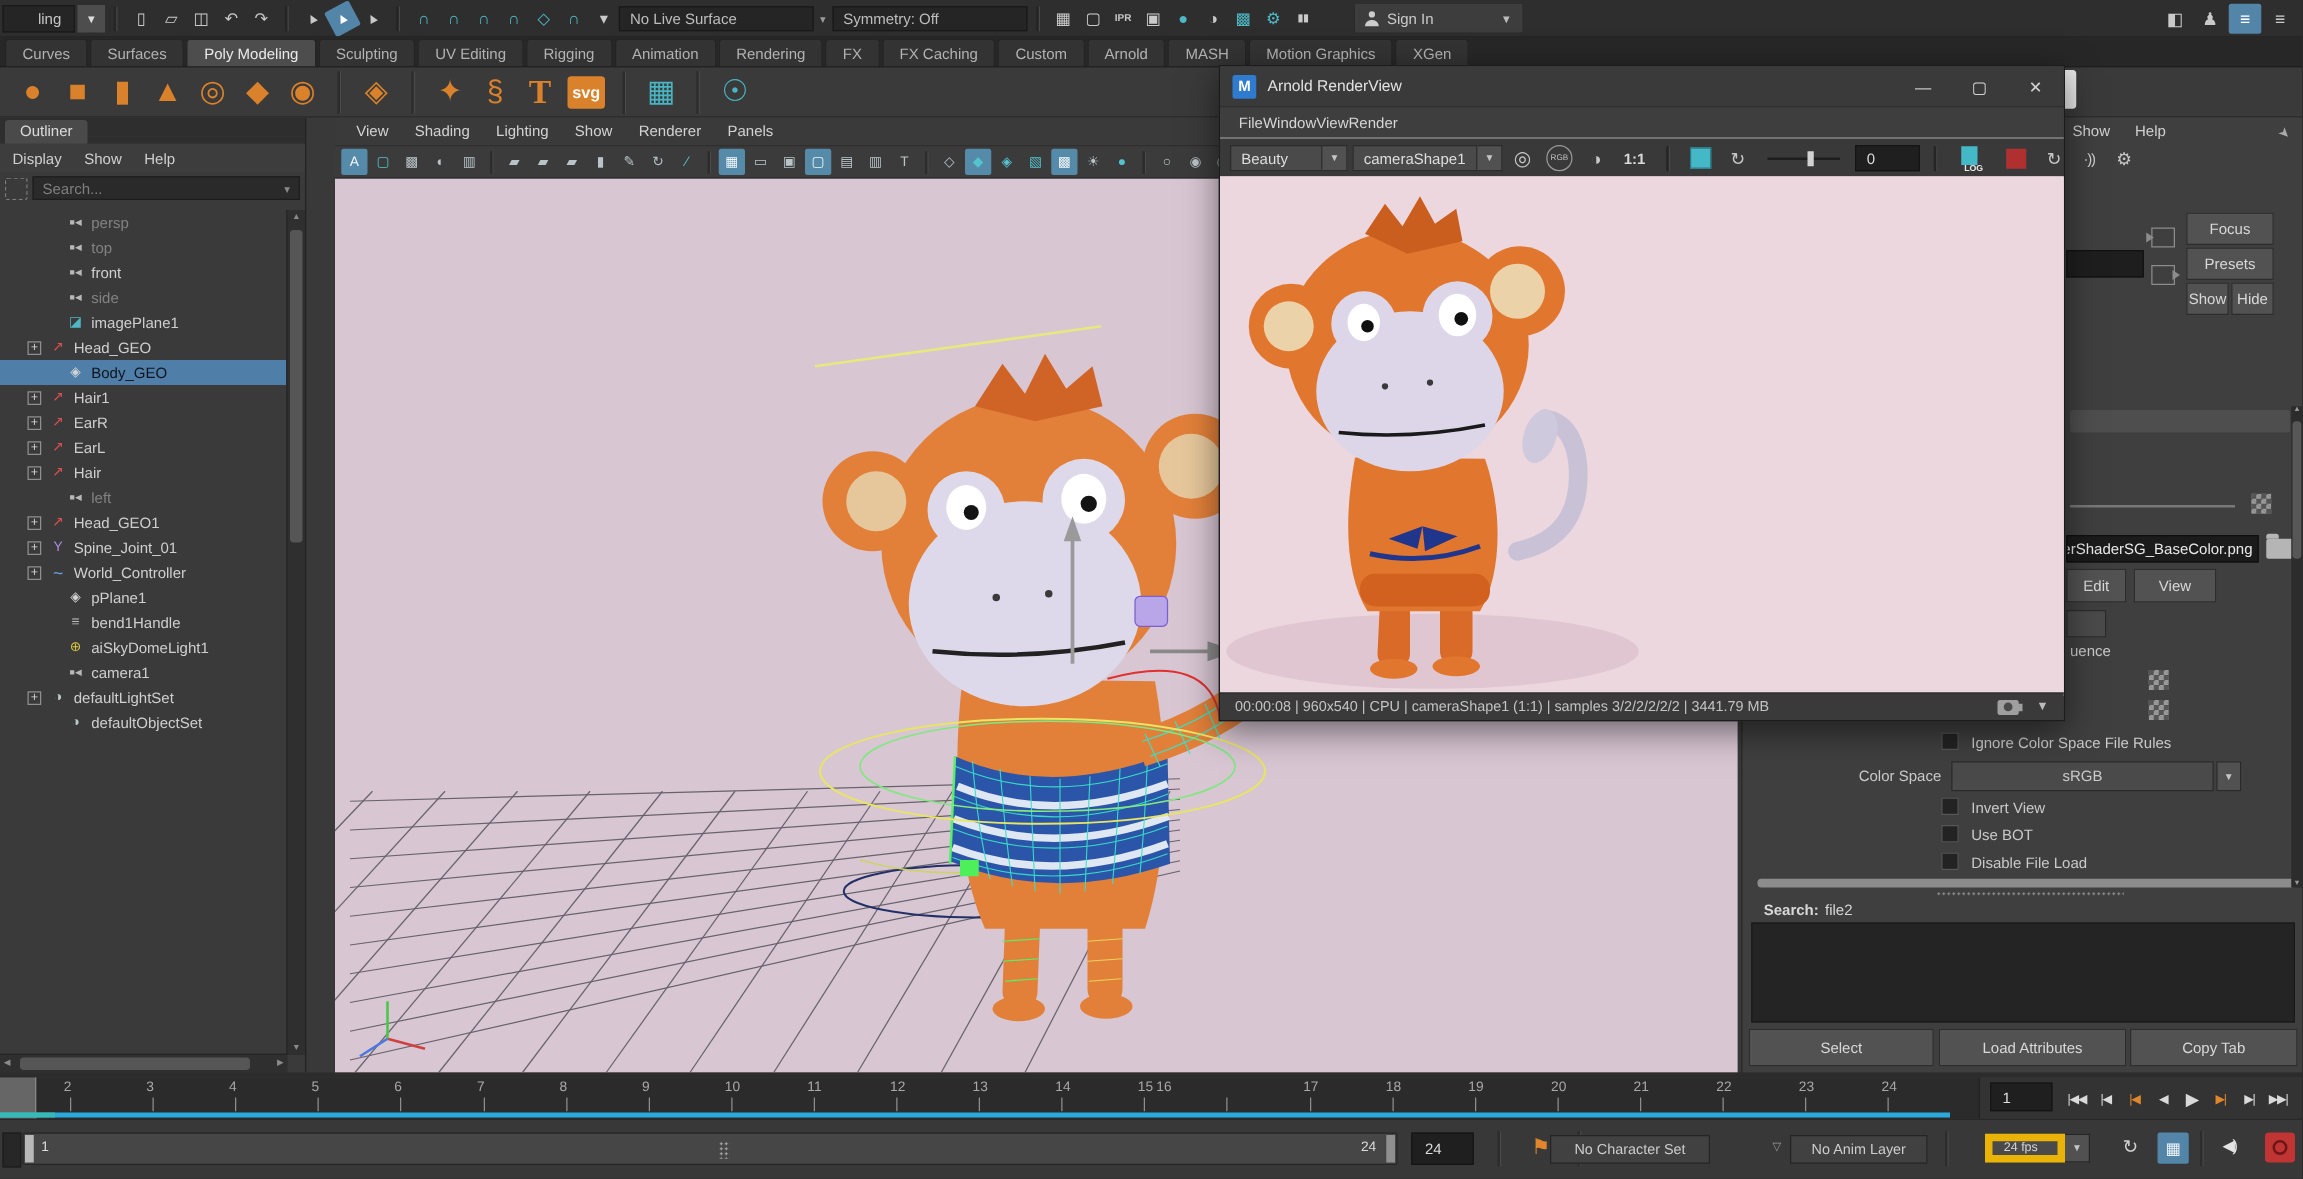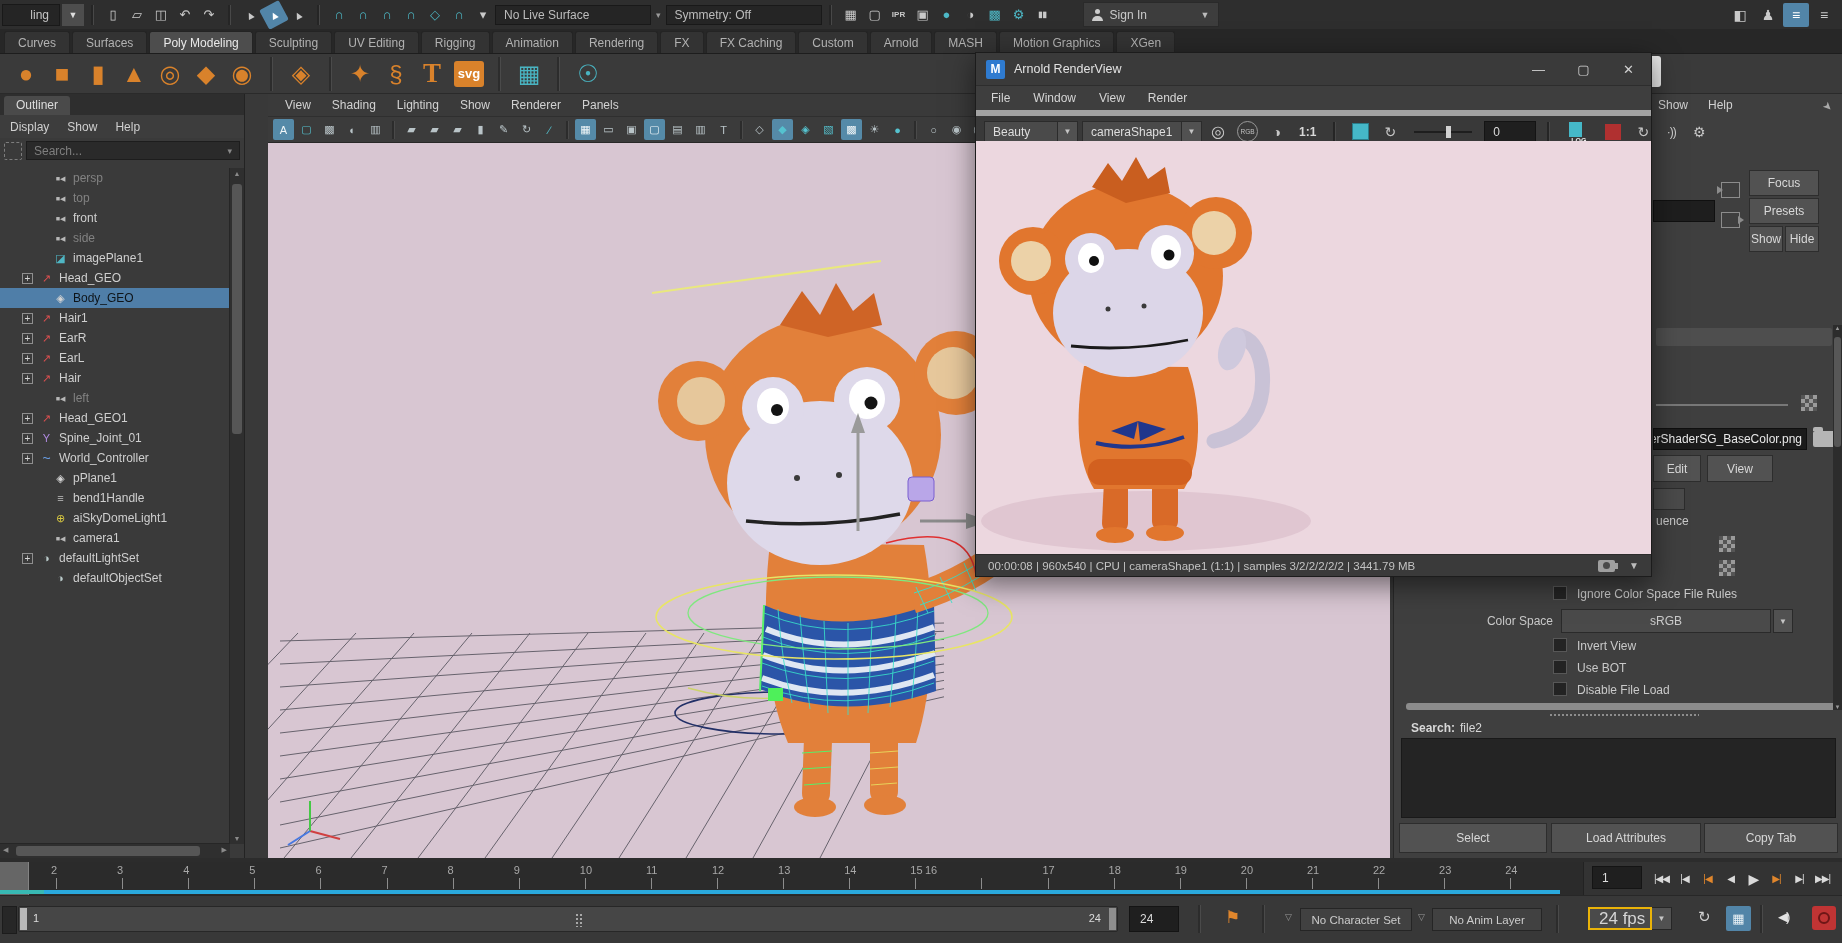--- a/index.html
+++ b/index.html
@@ -121,22 +121,22 @@
   
   #rv{position:absolute;left:975px;top:52px;width:677px;height:525px;background:#3e3e3e;
       border:1px solid #1c1c1c;box-shadow:0 8px 26px rgba(0,0,0,.5);z-index:50;box-sizing:border-box;}
   .rvtitle{height:32px;background:#3a3a3a;display:flex;align-items:center;padding-left:10px;gap:9px;
            border-bottom:1px solid #2d2d2d;}
   .rvmicon{width:19px;height:19px;background:#2f7bd0;color:#fff;font-weight:bold;font-size:12px;
            display:flex;align-items:center;justify-content:center;border-radius:2px;flex:none;}
   .rvtitletext{color:#e2e2e2;font-size:12.5px;}
   .rvbtns{margin-left:auto;display:flex;}
   .rvwb{width:45px;height:31px;display:flex;align-items:center;justify-content:center;color:#d2d2d2;font-size:13px;}
-  .rvmenus{height:24px;display:flex;align-items:center;gap:23px;padding-left:15px;background:#3e3e3e;
-           border-bottom:6px solid #a3a3a3;color:#d5d5d5;}
+  .rvmenus{height:24px;display:flex;align-items:center;padding-left:15px;background:#3e3e3e;
+           border-bottom:1px solid #a3a3a3;color:#d5d5d5;}
   .rvtools{height:31px;display:flex;align-items:center;padding:0 8px;background:#393939;
            border-bottom:1px solid #2b2b2b;gap:4px;}
   .rvdd{display:flex;height:21px;flex:none;}
   .rvdd .t{background:#4a4a4a;border:1px solid #2b2b2b;display:flex;align-items:center;padding:0 8px;
            color:#dedede;font-size:12px;}
   .rvdd .a{width:19px;background:#515151;border:1px solid #2b2b2b;border-left:none;display:flex;
            align-items:center;justify-content:center;font-size:8px;color:#c5c5c5;}
   .rvic{width:24px;height:24px;display:flex;align-items:center;justify-content:center;color:#c6c6c6;
         font-size:14px;flex:none;}
   .rgb-badge{width:19px;height:19px;border-radius:50%;border:1px solid #9a9a9a;color:#c0c0c0;font-size:6.5px;
@@ -186,22 +186,22 @@
   .rs-grip{position:absolute;left:556px;top:6px;width:9px;height:14px;
      background-image:radial-gradient(#a8a8a8 1px,transparent 1px);background-size:4px 4px;}
   .rrfield{position:absolute;height:26px;background:#1f1f1f;border:1px solid #141414;color:#dcdcdc;
            display:flex;align-items:center;padding-left:10px;box-sizing:border-box;}
   .rrdrop{position:absolute;height:23px;background:#414141;border:1px solid #252525;color:#cccccc;
           display:flex;align-items:center;justify-content:center;font-size:11.5px;box-sizing:border-box;}
   .rrsep{position:absolute;top:9px;width:2px;height:28px;background:#2c2c2c;border-right:1px solid #4a4a4a;}
   .rrarrow{position:absolute;top:16px;font-size:9px;color:#9a9a9a;}
   #rr-flag{position:absolute;left:1225px;top:11px;color:#e0862c;font-size:17px;}
   #rr-fps{position:absolute;left:1588px;top:11px;display:flex;}
-  #rr-fps .t{width:64px;height:23px;background:#4a4a4a;border:2px solid #eab308;display:flex;align-items:center;
-             padding-left:9px;font-size:17px;color:#d5d5d5;box-sizing:border-box;}
+  #rr-fps .t{width:64px;height:23px;background:#4a4a4a;border:6px solid #eab308;display:flex;align-items:center;
+             padding-left:9px;font-size:10px;color:#d5d5d5;box-sizing:border-box;}
   #rr-fps .a{width:20px;height:23px;background:#515151;border:1px solid #262626;border-left:none;display:flex;
              align-items:center;justify-content:center;font-size:8px;color:#c5c5c5;box-sizing:border-box;}
   #rr-loop{position:absolute;left:1698px;top:12px;color:#cfcfcf;font-size:15px;}
   #rr-clip{position:absolute;left:1726px;top:10px;width:25px;height:25px;background:#5285a8;border-radius:2px;
            color:#eaf2f6;display:flex;align-items:center;justify-content:center;font-size:13px;}
   #rr-speaker{position:absolute;left:1778px;top:13px;color:#e3e3e3;font-size:13px;letter-spacing:-2px;}
   #rr-rec{position:absolute;left:1812px;top:10px;width:24px;height:24px;background:#c03434;border-radius:3px;}
   #rr-rec::after{content:"";position:absolute;left:6px;top:6px;width:12px;height:12px;border-radius:50%;
            border:2.5px solid #6e1616;box-sizing:border-box;}
 </style>
@@ -825,21 +825,21 @@
       <span class="rs-start">1</span>
       <span class="rs-grip"></span>
       <span class="rs-end">24</span>
       <span class="rs-hr"></span>
     </div>
     <div class="rrfield" style="left:1129px;top:10px;width:50px;">24</div>
     <span class="rrsep" style="left:1198px;"></span>
     <span id="rr-flag">⚑</span>
     <span class="rrsep" style="left:1262px;"></span>
     <span class="rrarrow" style="left:1285px;">▽</span>
-    <div class="rrdrop" style="left:1300px;top:12px;width:112px;">No Character Set</div>
+    <div class="rrdrop" style="left:1240px;top:12px;width:128px;">No Character Set</div>
     <span class="rrarrow" style="left:1418px;">▽</span>
     <div class="rrdrop" style="left:1432px;top:12px;width:110px;">No Anim Layer</div>
     <span class="rrsep" style="left:1556px;"></span>
     <div id="rr-fps">
       <span class="t">24 fps</span>
       <span class="a">▼</span>
     </div>
     <span id="rr-loop">↻</span>
     <span id="rr-clip">▦</span>
     <span class="rrsep" style="left:1760px;"></span>

